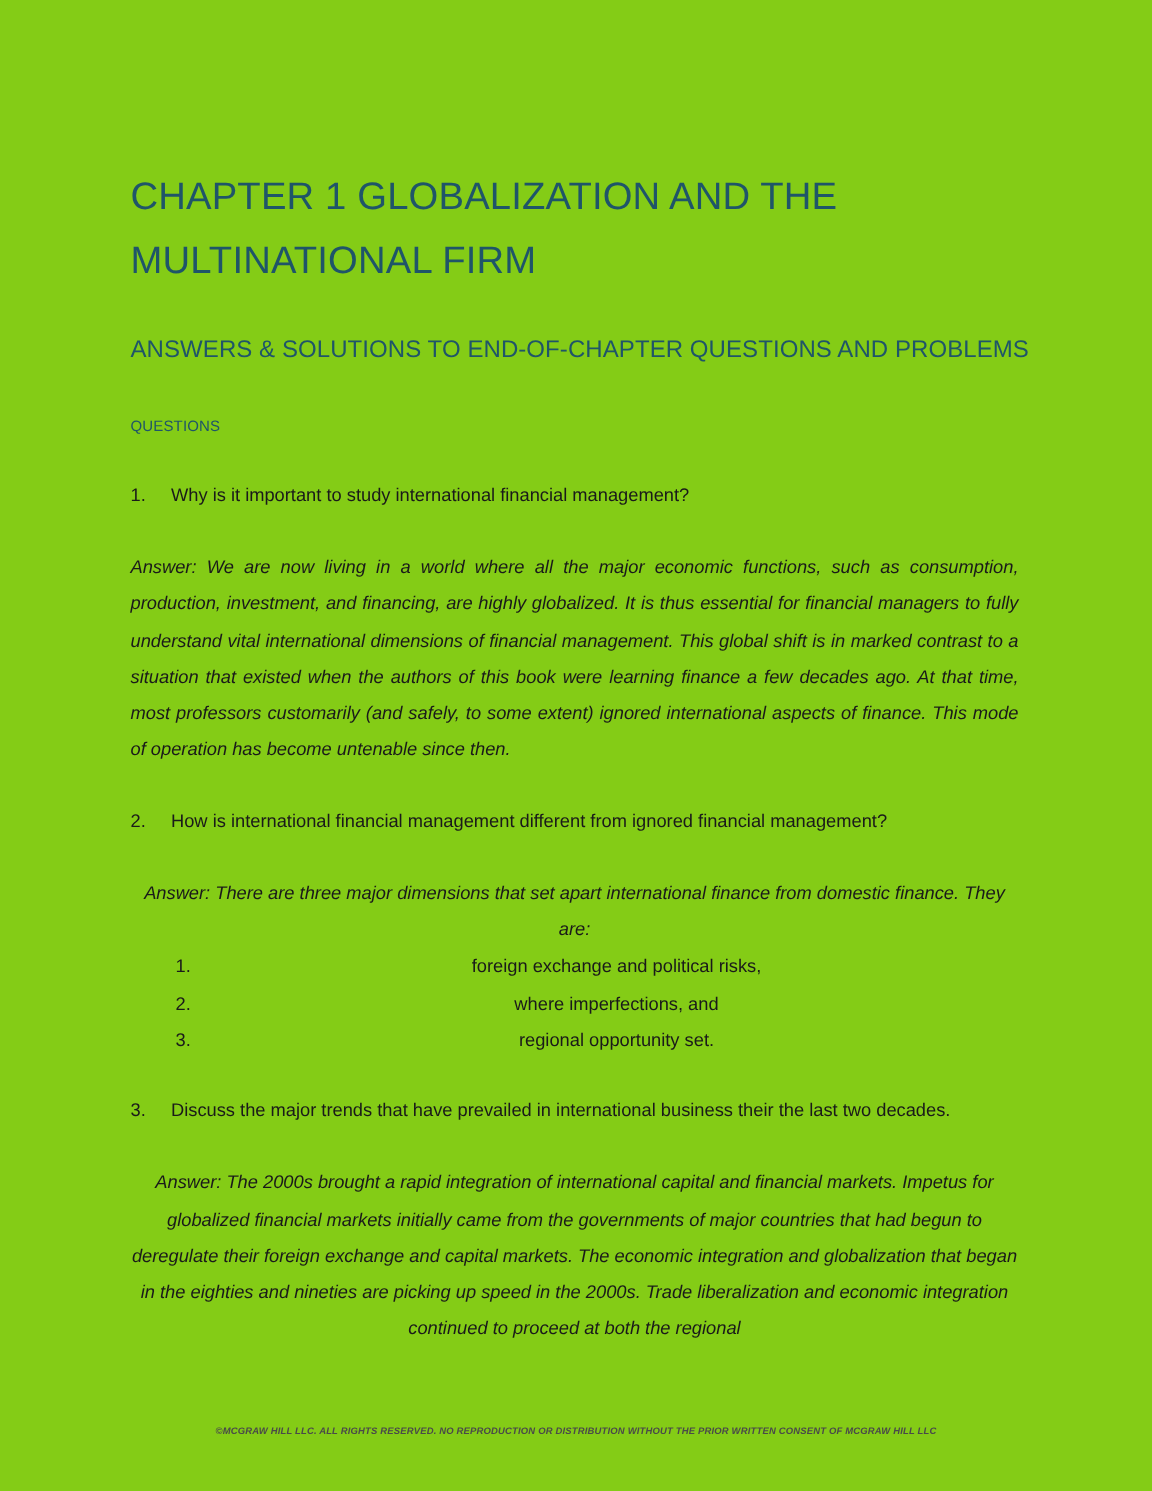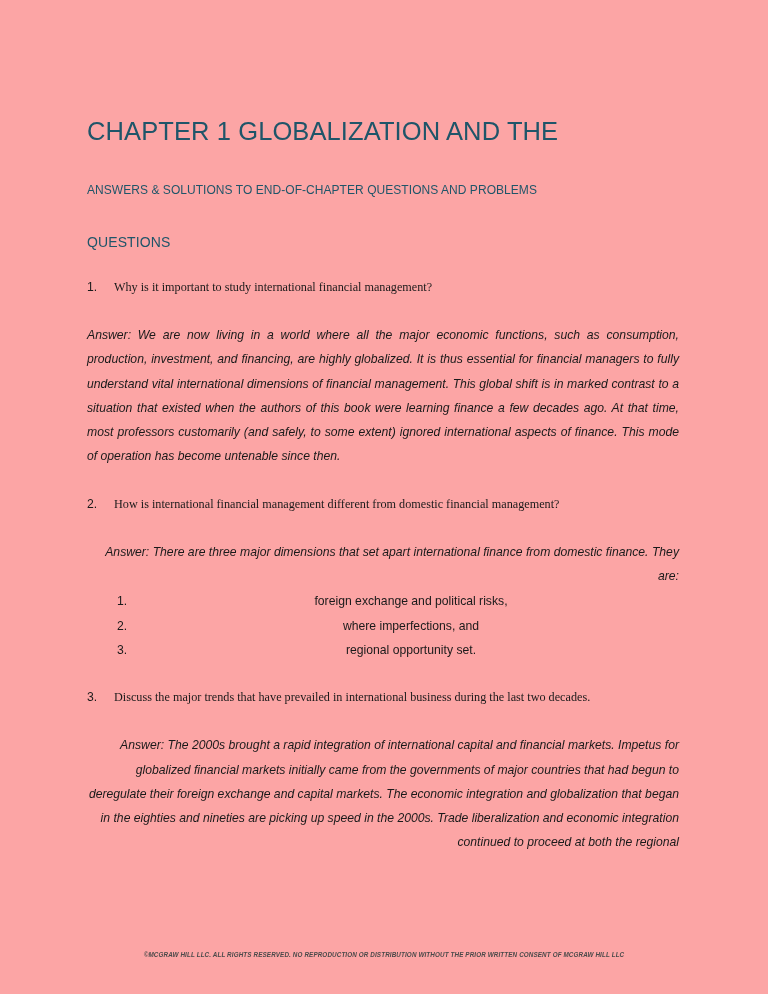--- a/index.html
+++ b/index.html
@@ -10,21 +10,21 @@
   }
   body {
     font-family: "Liberation Sans", sans-serif;
     -webkit-font-smoothing: antialiased;
   }
   .page {
     position: relative;
     width: 768px;
     height: 994px;
     margin: 0 auto;
-    background: #fca5a5;
+    background: #84cc16;
     overflow: hidden;
     box-sizing: border-box;
   }
   .content {
     position: absolute;
     left: 87px;
     top: 0;
     width: 592px;
   }
 
@@ -38,34 +38,34 @@
     margin: 0;
     padding: 0;
     text-transform: none;
     width: 520px;
   }
   .h1-block {
     margin-top: 110px;
   }
   .h2 {
     color: #1f5569;
-    font-size: 12px;
+    font-size: 16px;
     font-weight: 400;
     line-height: 35px;
     letter-spacing: 0.05px;
     margin: 0;
     padding: 0;
     width: 600px;
   }
   .h2-block {
     margin-top: 20px;
   }
   .h3 {
     color: #1f5569;
-    font-size: 14px;
+    font-size: 10px;
     font-weight: 400;
     line-height: 20px;
     letter-spacing: 0.1px;
     margin: 0;
     padding: 0;
   }
   .h3-block {
     margin-top: 24px;
   }
   .q-block {
@@ -78,40 +78,39 @@
     flex: 0 0 27px;
     color: #1a1a1a;
     font-size: 12.2px;
     line-height: 24px;
   }
   .q-text {
     flex: 1 1 auto;
     color: #1a1a1a;
     font-size: 12.2px;
     line-height: 24px;
-    font-family: Liberation Serif, serif;
   }
 
   .ans {
     color: #1a1a1a;
     font-size: 12.2px;
     line-height: 24.3px;
     margin: 0;
     padding: 0;
     font-style: italic;
   }
   .ans-block {
     margin-top: 24px;
   }
   .ans.justified {
     text-align: justify;
     text-justify: inter-word;
   }
   .ans.left {
-    text-align: right;
+    text-align: center;
   }
 
   
   .sublist {
     margin: 0;
     padding: 0;
     list-style: none;
   }
   .sublist-block {
     margin-top: 1px;
@@ -151,41 +150,42 @@
   }
 </style>
 </head>
 <body>
 
 <div class="page">
   <div class="content">
 
     <div class="h1-block">
       <div class="h1">CHAPTER 1 GLOBALIZATION AND THE</div>
+      <div class="h1">MULTINATIONAL FIRM</div>
     </div>
 
     <div class="h2-block">
       <div class="h2">ANSWERS &amp; SOLUTIONS TO END-OF-CHAPTER QUESTIONS AND PROBLEMS</div>
     </div>
 
     <div class="h3-block">
       <div class="h3">QUESTIONS</div>
     </div>
 
     <div class="q-block">
       <div class="q-num">1.</div>
       <div class="q-text">Why is it important to study international financial management?</div>
     </div>
     <div class="ans-block">
       <p class="ans justified">Answer:   We are now living in a world where all the major economic functions, such as consumption, production, investment, and financing, are highly globalized.  It is thus essential for financial managers to fully understand vital international dimensions of financial management.  This global shift is in marked contrast to a situation that existed when the authors of this book were learning finance a few decades ago.  At that time, most professors customarily (and safely, to some extent) ignored international aspects of finance.  This mode of operation has become untenable since then.</p>
     </div>
 
     <div class="q-block">
       <div class="q-num">2.</div>
-      <div class="q-text">How is international financial management different from domestic financial management?</div>
+      <div class="q-text">How is international financial management different from ignored financial management?</div>
     </div>
     <div class="ans-block">
       <p class="ans left">Answer:  There are three major dimensions that set apart international finance from domestic finance. They are:</p>
       <ol class="sublist sublist-block">
         <li>
           <span class="li-num">1.</span>
           <span class="li-text">foreign exchange and political risks,</span>
         </li>
         <li>
           <span class="li-num">2.</span>
@@ -193,21 +193,21 @@
         </li>
         <li>
           <span class="li-num">3.</span>
           <span class="li-text">regional opportunity set.</span>
         </li>
       </ol>
     </div>
 
     <div class="q-block">
       <div class="q-num">3.</div>
-      <div class="q-text">Discuss the major trends that have prevailed in international business during the last two decades.</div>
+      <div class="q-text">Discuss the major trends that have prevailed in international business their the last two decades.</div>
     </div>
     <div class="ans-block">
       <p class="ans left">Answer:  The 2000s brought a rapid integration of international capital and financial markets. Impetus for globalized financial markets initially came from the governments of major countries that had begun to deregulate their foreign exchange and capital markets.  The economic integration and globalization that began in the eighties and nineties are picking up speed in the 2000s. Trade liberalization and economic integration continued to proceed at both the regional</p>
     </div>
 
   </div>
 
   <div class="footer">©MCGRAW HILL LLC. ALL RIGHTS RESERVED. NO REPRODUCTION OR DISTRIBUTION WITHOUT THE PRIOR WRITTEN CONSENT OF MCGRAW HILL LLC</div>
 </div>
 

